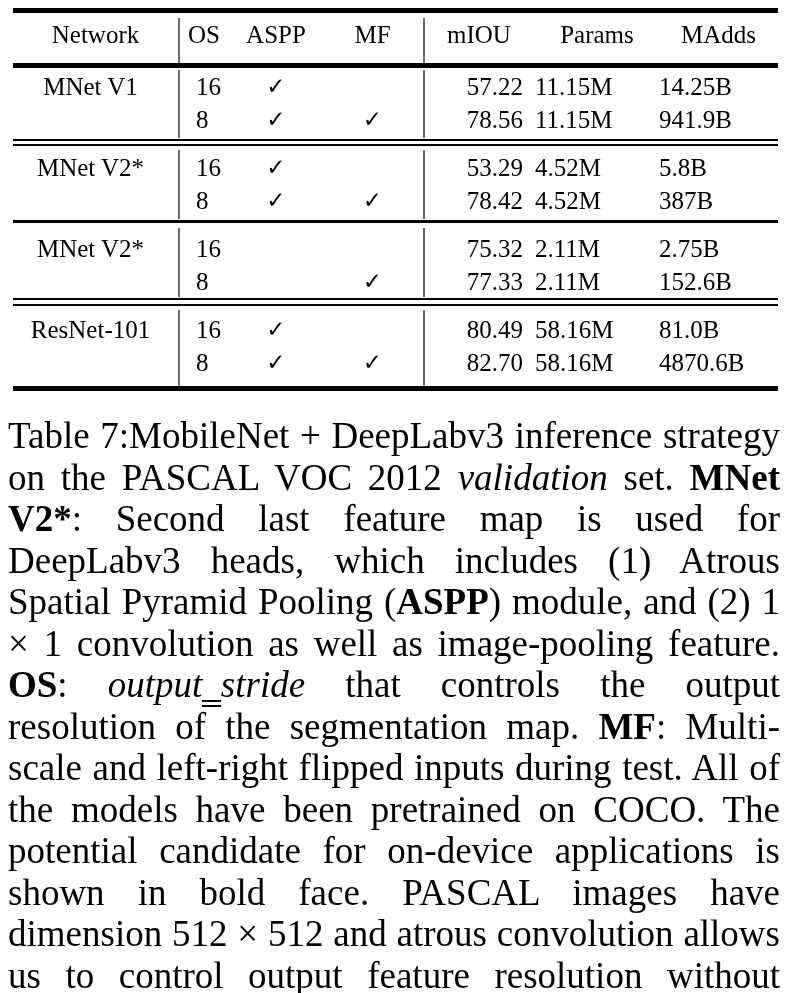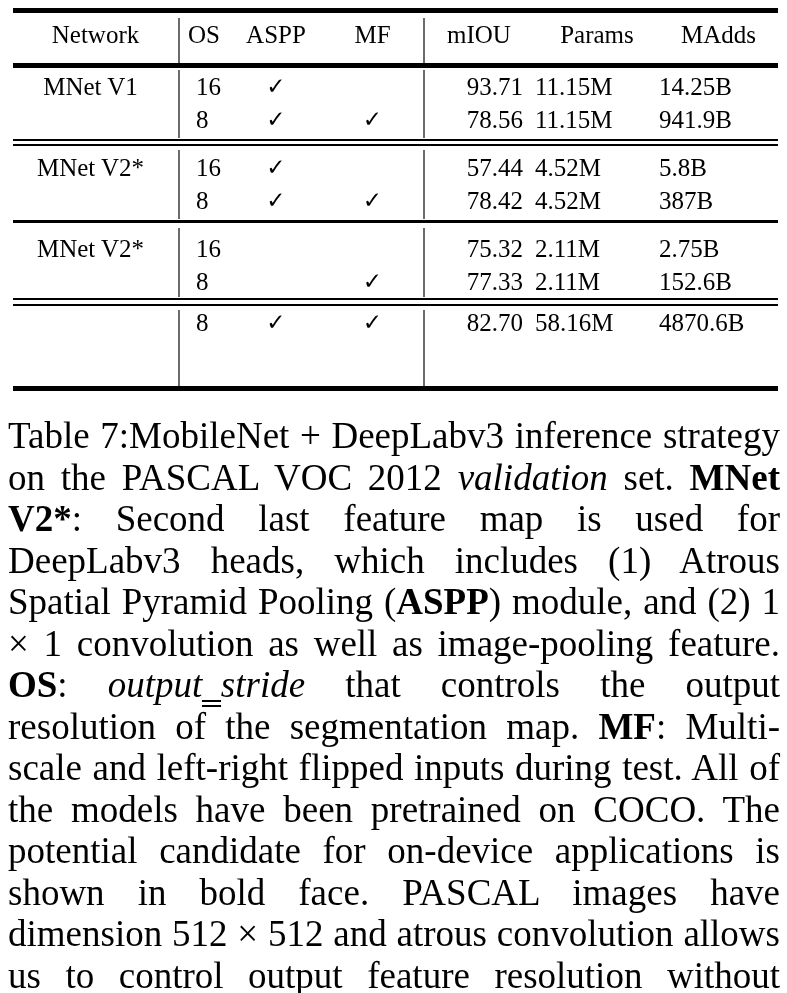--- a/index.html
+++ b/index.html
@@ -161,40 +161,40 @@
           <td class="num-miou">mIOU</td>
           <td class="num">Params</td>
           <td class="num">MAdds</td>
         </tr>
 
         <tr class="rowtop">
           <td class="net rowcell">MNet V1</td>
           <td class="os rowcell">16</td>
           <td class="mark rowcell check">✓</td>
           <td class="mark rowcell check"></td>
-          <td class="num-miou rowcell">93.71</td>
+          <td class="num-miou rowcell">57.22</td>
           <td class="num rowcell">11.15M</td>
           <td class="num rowcell">14.25B</td>
         </tr>
         <tr class="rowbot">
           <td class="net rowcell"></td>
           <td class="os rowcell">8</td>
           <td class="mark rowcell check">✓</td>
           <td class="mark rowcell check">✓</td>
           <td class="num-miou rowcell">78.56</td>
           <td class="num rowcell">11.15M</td>
           <td class="num rowcell">941.9B</td>
         </tr>
 
         <tr class="rowtop">
           <td class="net rowcell">MNet V2*</td>
           <td class="os rowcell">16</td>
           <td class="mark rowcell check">✓</td>
           <td class="mark rowcell check"></td>
-          <td class="num-miou rowcell">57.44</td>
+          <td class="num-miou rowcell">53.29</td>
           <td class="num rowcell">4.52M</td>
           <td class="num rowcell">5.8B</td>
         </tr>
         <tr class="rowbot">
           <td class="net rowcell"></td>
           <td class="os rowcell">8</td>
           <td class="mark rowcell check">✓</td>
           <td class="mark rowcell check">✓</td>
           <td class="num-miou rowcell">78.42</td>
           <td class="num rowcell">4.52M</td>
@@ -213,20 +213,29 @@
         <tr class="rowbot">
           <td class="net rowcell"></td>
           <td class="os rowcell">8</td>
           <td class="mark rowcell check"></td>
           <td class="mark rowcell check">✓</td>
           <td class="num-miou rowcell">77.33</td>
           <td class="num rowcell">2.11M</td>
           <td class="num rowcell">152.6B</td>
         </tr>
 
+        <tr class="rowtop">
+          <td class="net rowcell">ResNet-101</td>
+          <td class="os rowcell">16</td>
+          <td class="mark rowcell check">✓</td>
+          <td class="mark rowcell check"></td>
+          <td class="num-miou rowcell">80.49</td>
+          <td class="num rowcell">58.16M</td>
+          <td class="num rowcell">81.0B</td>
+        </tr>
         <tr class="rowbot">
           <td class="net rowcell"></td>
           <td class="os rowcell">8</td>
           <td class="mark rowcell check">✓</td>
           <td class="mark rowcell check">✓</td>
           <td class="num-miou rowcell">82.70</td>
           <td class="num rowcell">58.16M</td>
           <td class="num rowcell">4870.6B</td>
         </tr>
       </tbody>

